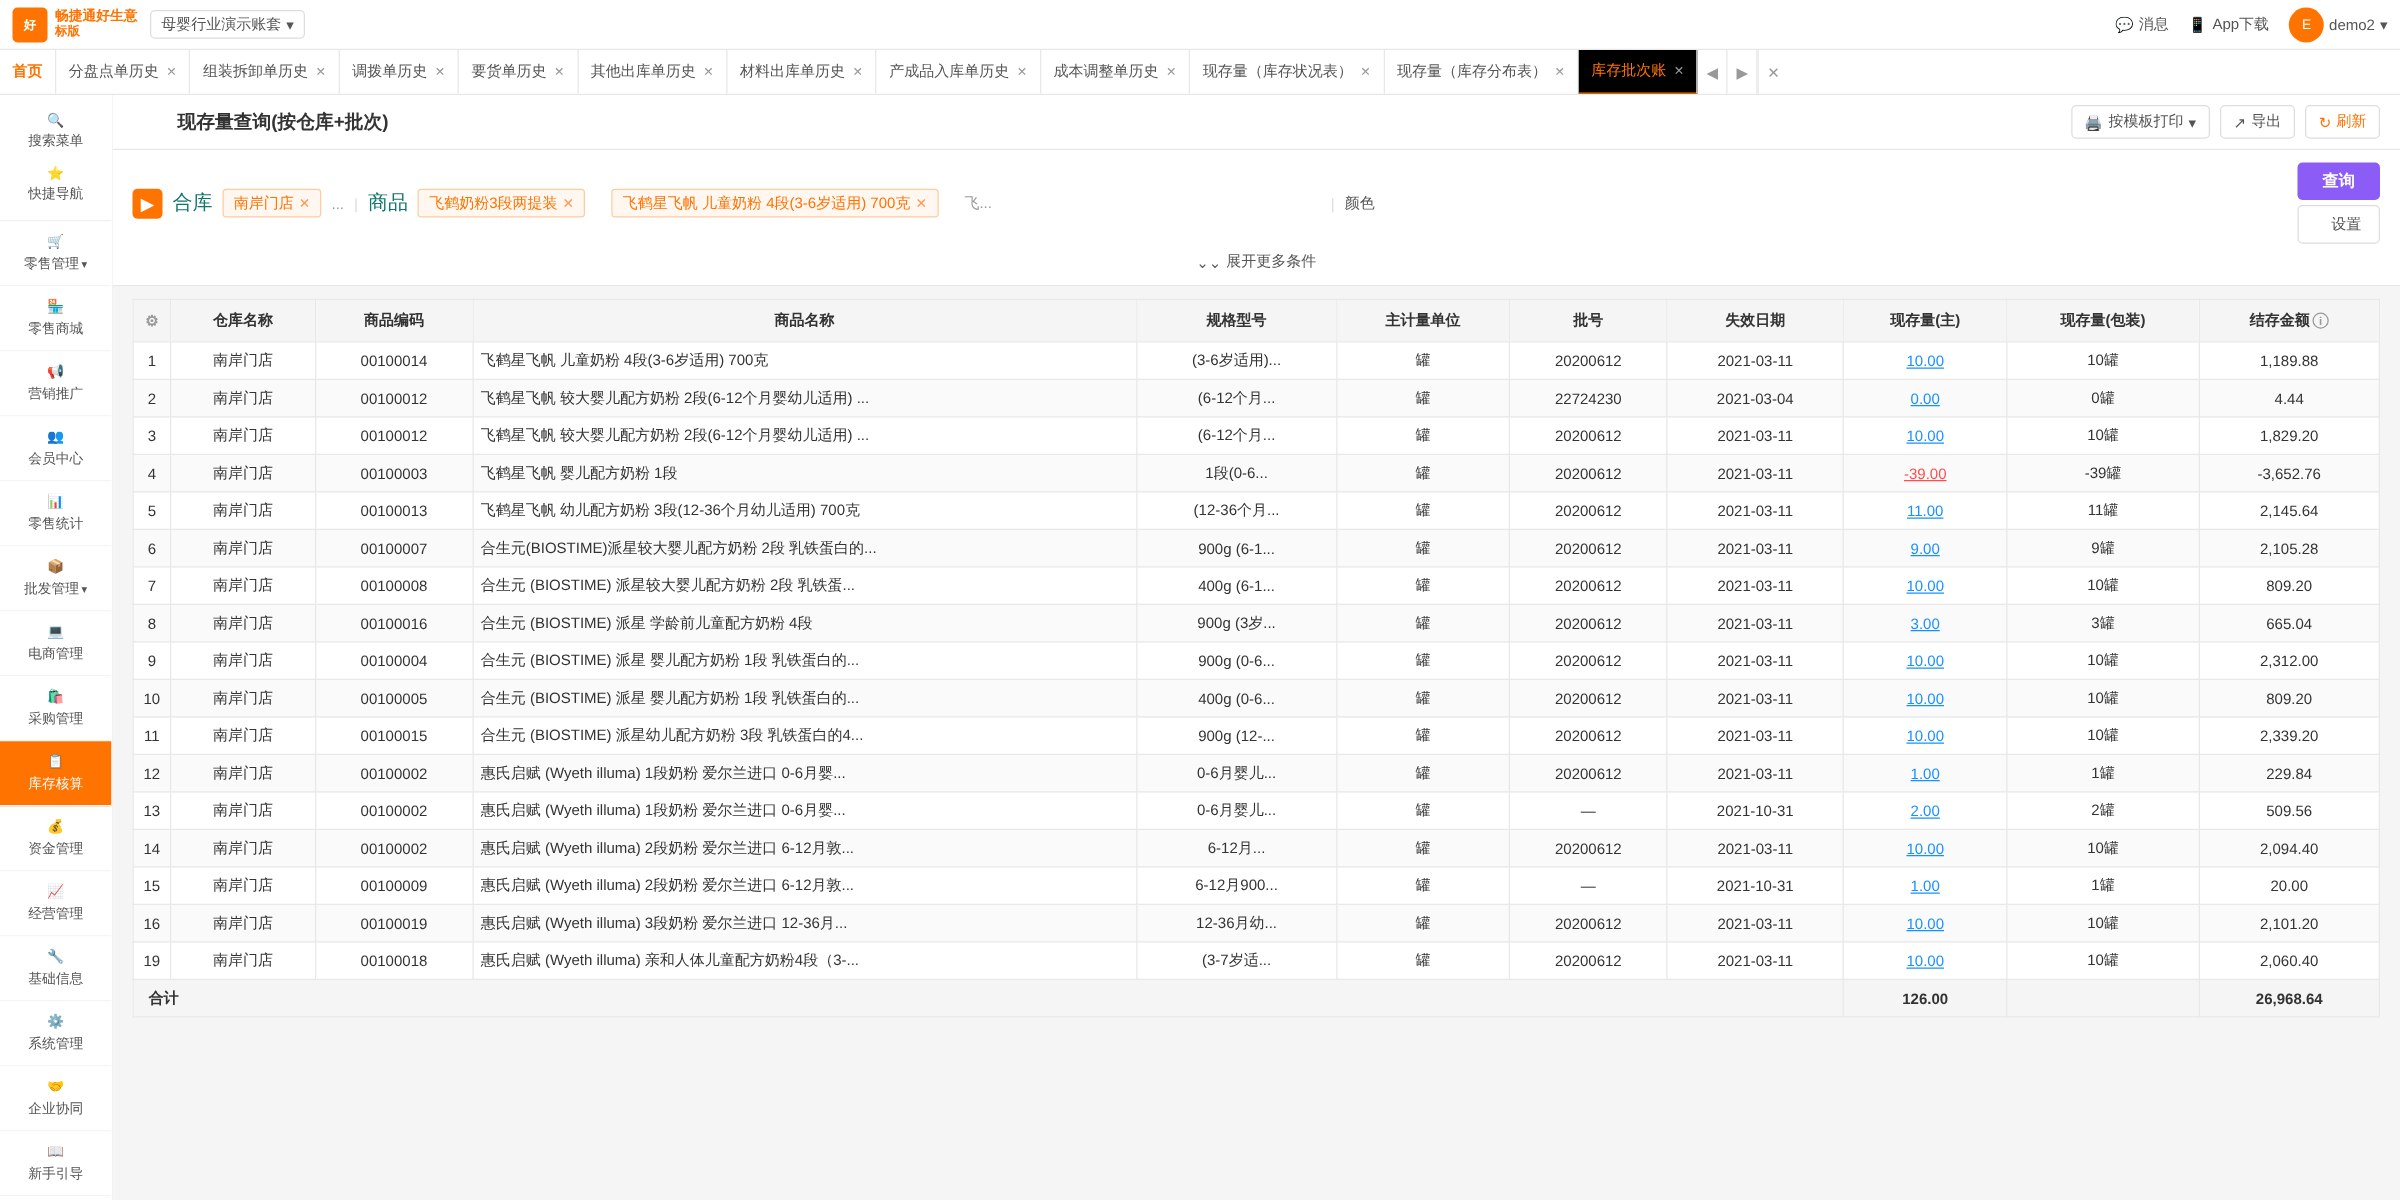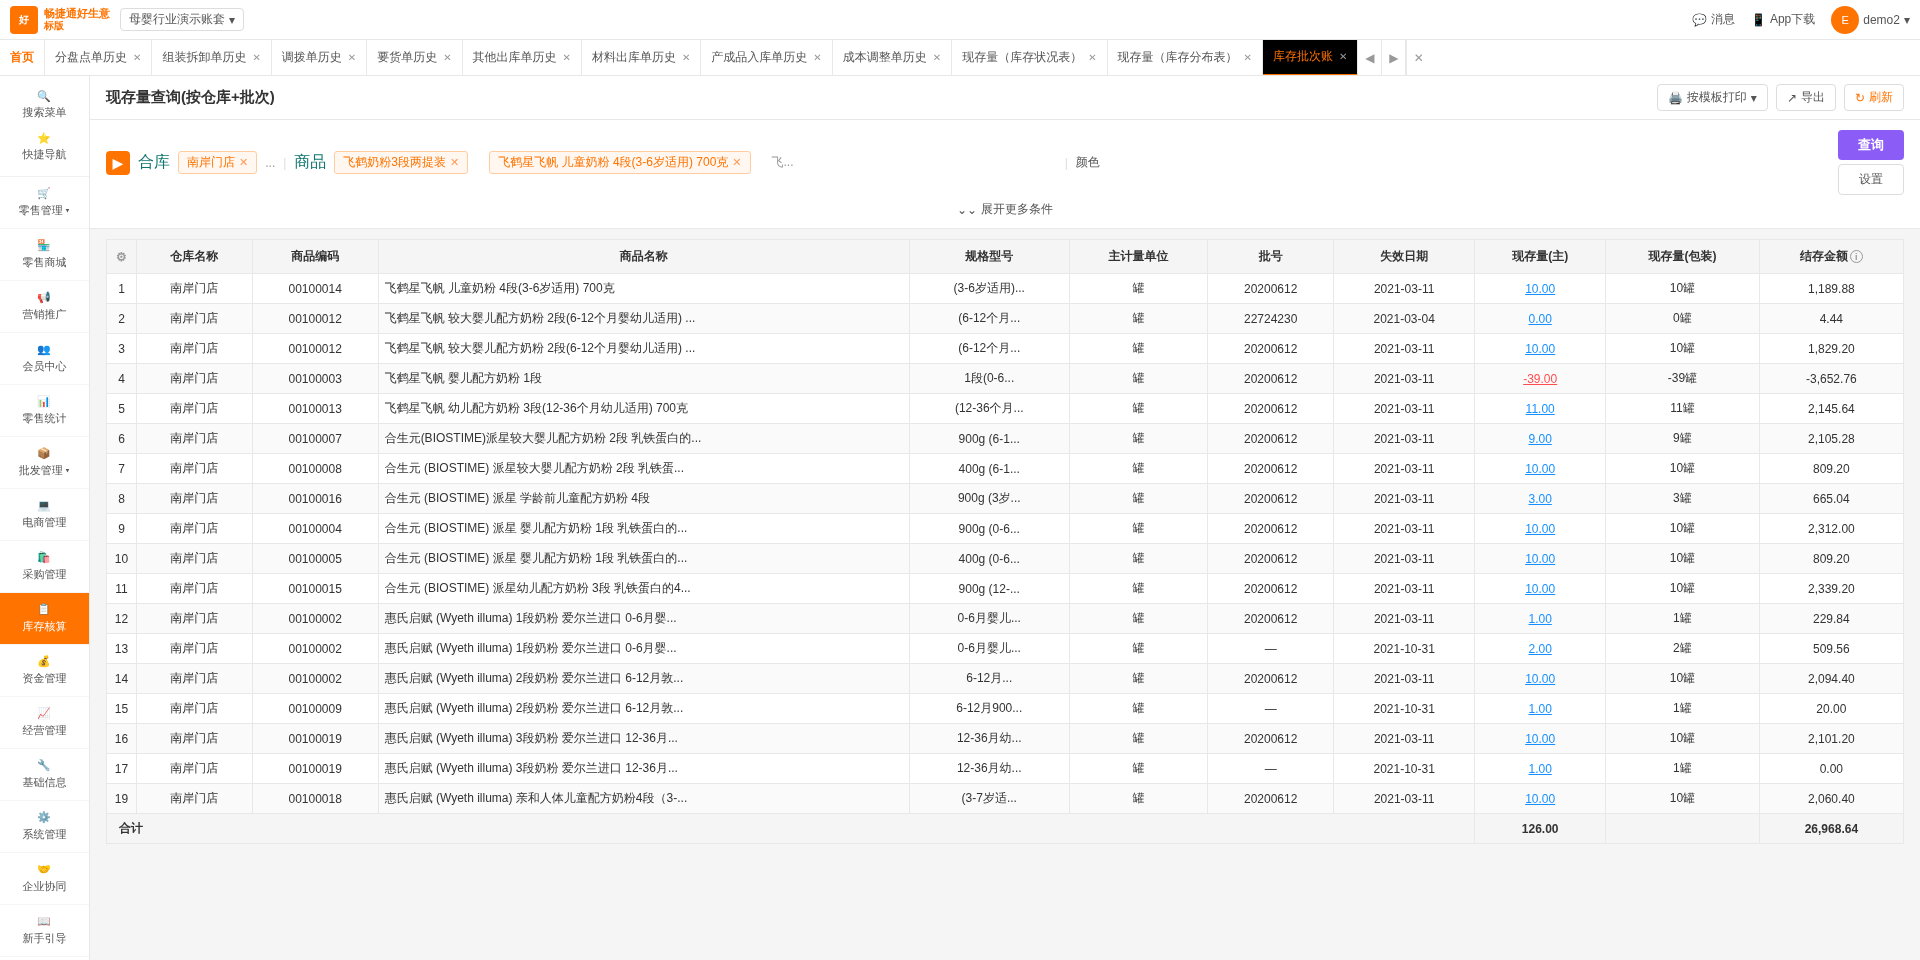--- a/index.html
+++ b/index.html
@@ -29,48 +29,48 @@
     
     .main-layout { display: flex; height: calc(960px - 76px); }
     
     
     .sidebar { width: 90px; background: #fff; border-right: 1px solid #e8e8e8; display: flex; flex-direction: column; overflow-y: auto; }
     .sidebar-top { padding: 8px 0; border-bottom: 1px solid #f0f0f0; }
     .sidebar-search { display: flex; flex-direction: column; align-items: center; padding: 6px 0; cursor: pointer; color: #555; font-size: 11px; gap: 2px; }
     .sidebar-quick { display: flex; flex-direction: column; align-items: center; padding: 6px 0; cursor: pointer; color: #555; font-size: 11px; gap: 2px; }
     .sidebar-item { display: flex; flex-direction: column; align-items: center; padding: 10px 0; cursor: pointer; color: #555; font-size: 11px; gap: 3px; border-bottom: 1px solid #f5f5f5; }
     .sidebar-item.active { background: #ff7300; color: #fff; }
-    .sidebar-item-with-arrow { display: flex; align-items: center; justify-content: center; gap: 2px; font-family: Liberation Mono, monospace; }
+    .sidebar-item-with-arrow { display: flex; align-items: center; justify-content: center; gap: 2px; }
     
     
     .content-area { flex: 1; display: flex; flex-direction: column; overflow: hidden; background: #f5f5f5; }
     
     
     .page-header { display: flex; align-items: center; justify-content: space-between; padding: 8px 16px; background: #fff; border-bottom: 1px solid #e8e8e8; }
-    .page-title { font-size: 15px; font-weight: bold; color: #333; }
+    .page-title { font-size: 15px; font-weight: bold; color: #333; margin-left: 36px; }
     .header-actions { display: flex; align-items: center; gap: 8px; }
     .btn-print { display: flex; align-items: center; gap: 4px; border: 1px solid #ddd; border-radius: 4px; padding: 4px 10px; cursor: pointer; background: #fff; color: #555; font-size: 12px; }
     .btn-export { display: flex; align-items: center; gap: 4px; border: 1px solid #ddd; border-radius: 4px; padding: 4px 10px; cursor: pointer; background: #fff; color: #555; font-size: 12px; }
     .btn-refresh { display: flex; align-items: center; gap: 4px; border: 1px solid #ddd; border-radius: 4px; padding: 4px 10px; cursor: pointer; background: #fff; color: #ff7300; font-size: 12px; }
     
     
     .filter-area { background: #fff; padding: 10px 16px; border-bottom: 1px solid #e8e8e8; }
     .filter-row { display: flex; align-items: center; gap: 8px; margin-bottom: 6px; }
     .filter-toggle { width: 24px; height: 24px; background: #ff7300; border-radius: 4px; display: flex; align-items: center; justify-content: center; color: white; cursor: pointer; font-size: 14px; flex-shrink: 0; }
     .filter-label { color: #0f766e; font-size: 16px; white-space: nowrap; }
     .filter-tag-group { display: flex; align-items: center; gap: 4px; flex-wrap: nowrap; }
     .filter-tag { display: flex; align-items: center; gap: 4px; background: #fff7f0; border: 1px solid #ffcca0; border-radius: 3px; padding: 2px 8px; font-size: 12px; color: #ff7300; }
     .filter-tag-close { cursor: pointer; color: #ff9955; font-size: 11px; }
     .filter-more { color: #999; cursor: pointer; font-size: 12px; }
     .filter-separator { color: #ddd; }
     .product-filter-group { display: flex; align-items: center; gap: 21px; flex: 1; }
     .color-filter-label { color: #555; font-size: 12px; white-space: nowrap; }
     .expand-more { display: flex; align-items: center; gap: 4px; color: #555; cursor: pointer; font-size: 12px; margin: 4px auto 0; width: fit-content; }
     .btn-query { background: #8b5cf6; color: white; border: none; border-radius: 4px; padding: 6px 20px; cursor: pointer; font-size: 13px; font-weight: bold; }
-    .btn-settings { background: #fff; color: #555; border: 1px solid #ddd; border-radius: 4px; padding: 6px 14px; cursor: pointer; font-size: 12px; }
+    .btn-settings { background: #fff; color: #555; border: 1px solid #ddd; border-radius: 4px; padding: 6px 14px; cursor: pointer; font-size: 12px; text-align: right; }
     
     
     .table-container { flex: 1; overflow: auto; padding: 0 16px 16px; }
     .data-table { width: 100%; border-collapse: collapse; background: #fff; margin-top: 10px; }
     .data-table th { background: #f5f5f5; border: 1px solid #e8e8e8; padding: 8px 6px; text-align: center; font-weight: bold; color: #333; font-size: 12px; white-space: nowrap; position: sticky; top: 0; z-index: 1; }
     .data-table td { border: 1px solid #e8e8e8; padding: 6px 6px; text-align: center; font-size: 12px; color: #333; white-space: nowrap; }
     .data-table tr:nth-child(even) td { background: #fafafa; }
     .link-val { color: #1890ff; text-decoration: underline; cursor: pointer; }
     .negative-val { color: #ff4d4f; }
     .footer-row td { background: #f5f5f5 !important; font-weight: bold; }
@@ -542,33 +542,20 @@
     <td style="text-align:left;max-width:280px;overflow:hidden;text-overflow:ellipsis;">惠氏启赋 (Wyeth illuma) 3段奶粉 爱尔兰进口 12-36月...</td>
     <td>12-36月幼...</td>
     <td>罐</td>
     <td>20200612</td>
     <td>2021-03-11</td>
     <td><span class="link-val">10.00</span></td>
     <td>10罐</td>
     <td>2,101.20</td>
   </tr>
             <tr>
-    <td>17</td>
-    <td>南岸门店</td>
-    <td>00100019</td>
-    <td style="text-align:left;max-width:280px;overflow:hidden;text-overflow:ellipsis;">惠氏启赋 (Wyeth illuma) 3段奶粉 爱尔兰进口 12-36月...</td>
-    <td>12-36月幼...</td>
-    <td>罐</td>
-    <td>—</td>
-    <td>2021-10-31</td>
-    <td><span class="link-val">1.00</span></td>
-    <td>1罐</td>
-    <td>0.00</td>
-  </tr>
-            <tr>
     <td>19</td>
     <td>南岸门店</td>
     <td>00100018</td>
     <td style="text-align:left;max-width:280px;overflow:hidden;text-overflow:ellipsis;">惠氏启赋 (Wyeth illuma) 亲和人体儿童配方奶粉4段（3-...</td>
     <td>(3-7岁适...</td>
     <td>罐</td>
     <td>20200612</td>
     <td>2021-03-11</td>
     <td><span class="link-val">10.00</span></td>
     <td>10罐</td>

